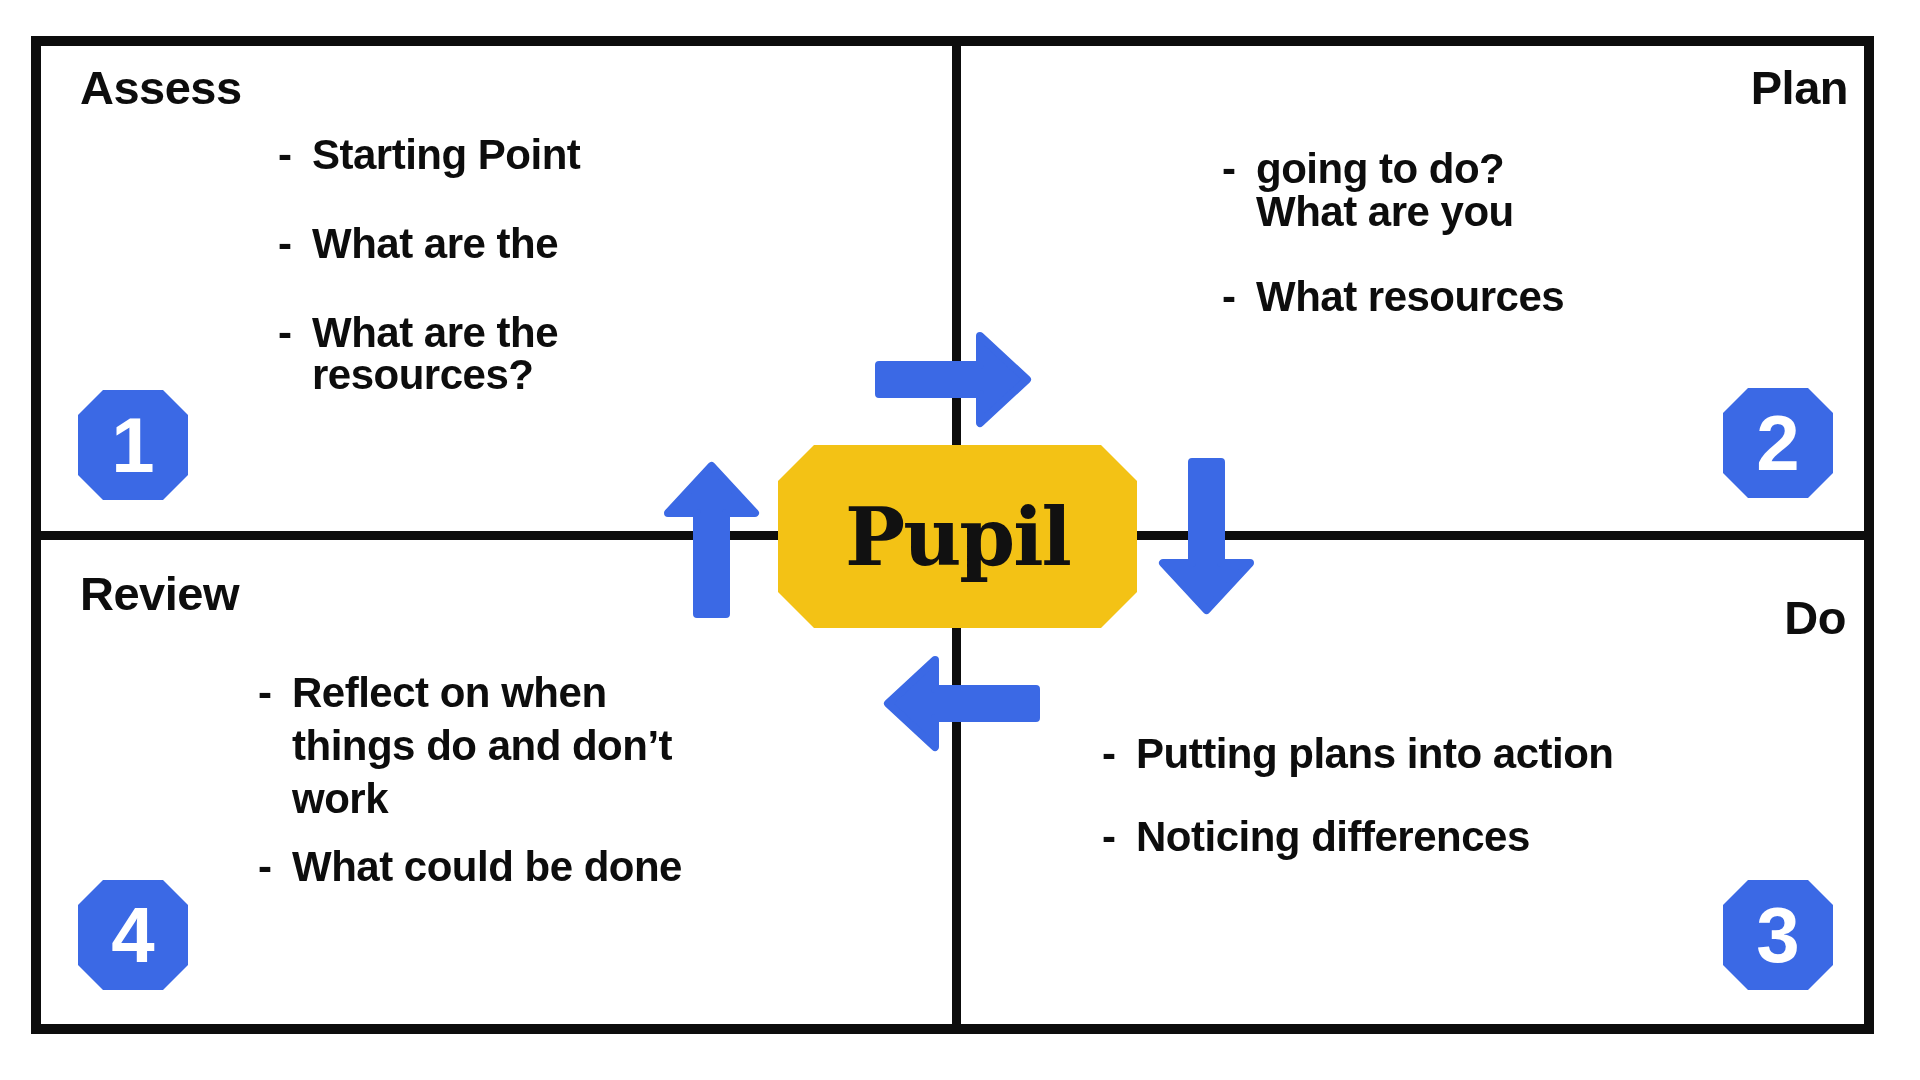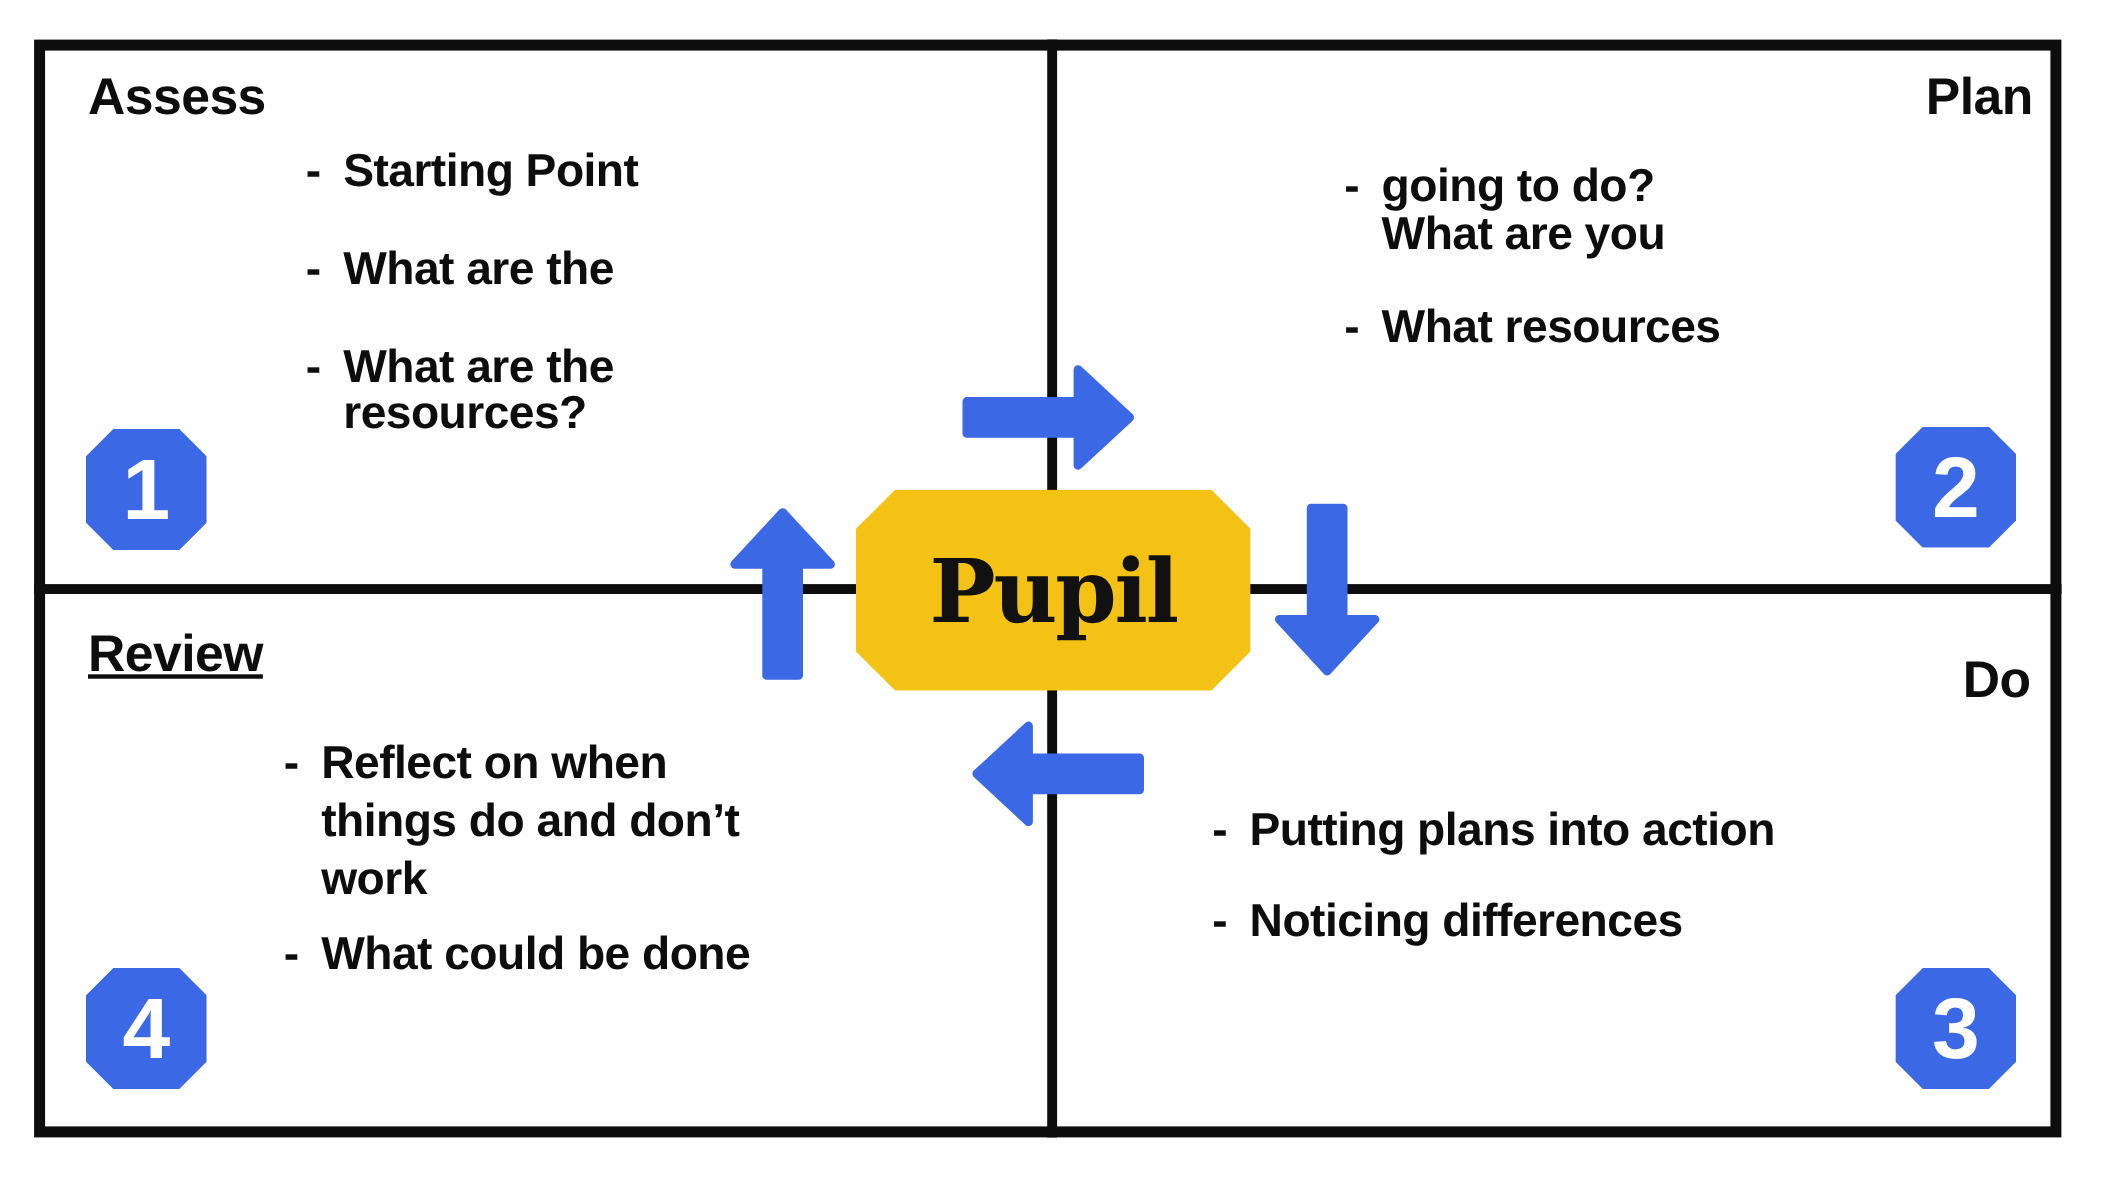--- a/index.html
+++ b/index.html
@@ -26,21 +26,21 @@
   .divider-h{position:absolute;left:31px;top:531px;width:1843px;height:9px;background:var(--ink);}
 
   
   .q-title{
     position:absolute;
     font-size:47px;font-weight:700;letter-spacing:-0.5px;line-height:1.1;
     white-space:nowrap;
   }
   .t-assess{left:80px;top:62px;}
   .t-plan{right:72px;top:62px;text-align:right;}
-  .t-review{left:80px;top:568px;text-decoration:underline;}
+  .t-review{left:80px;top:568px;}
   .t-do{right:74px;top:560px;text-align:left;margin-top:32px;}
 
   
   .blist{position:absolute;font-weight:700;font-size:42px;letter-spacing:-0.5px;}
   .blist .bullet{display:flex;align-items:flex-start;}
   .blist .dash{flex:0 0 34px;}
   .blist .line{display:block;}
   .list-assess{left:278px;top:134px;line-height:42px;}
   .list-assess .bullet + .bullet{margin-top:47px;}
   .list-plan{left:1222px;top:147px;line-height:43px;}

